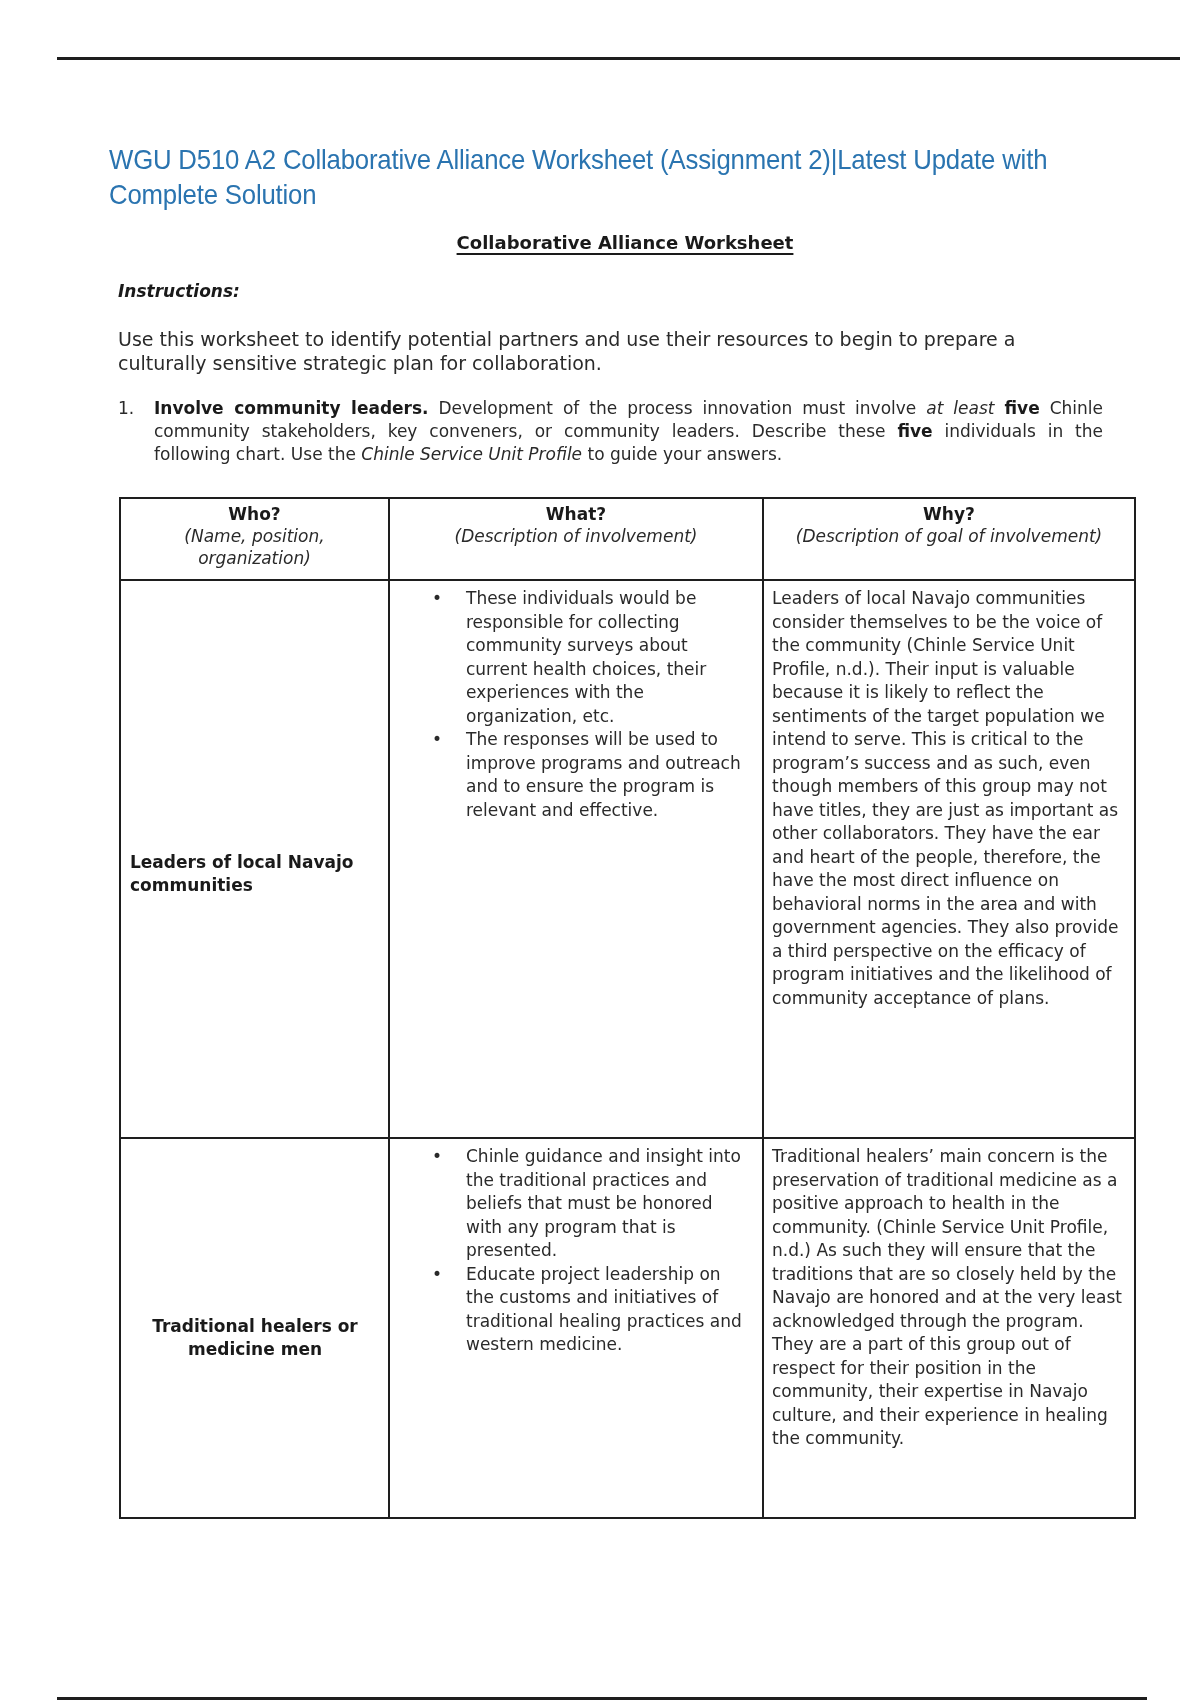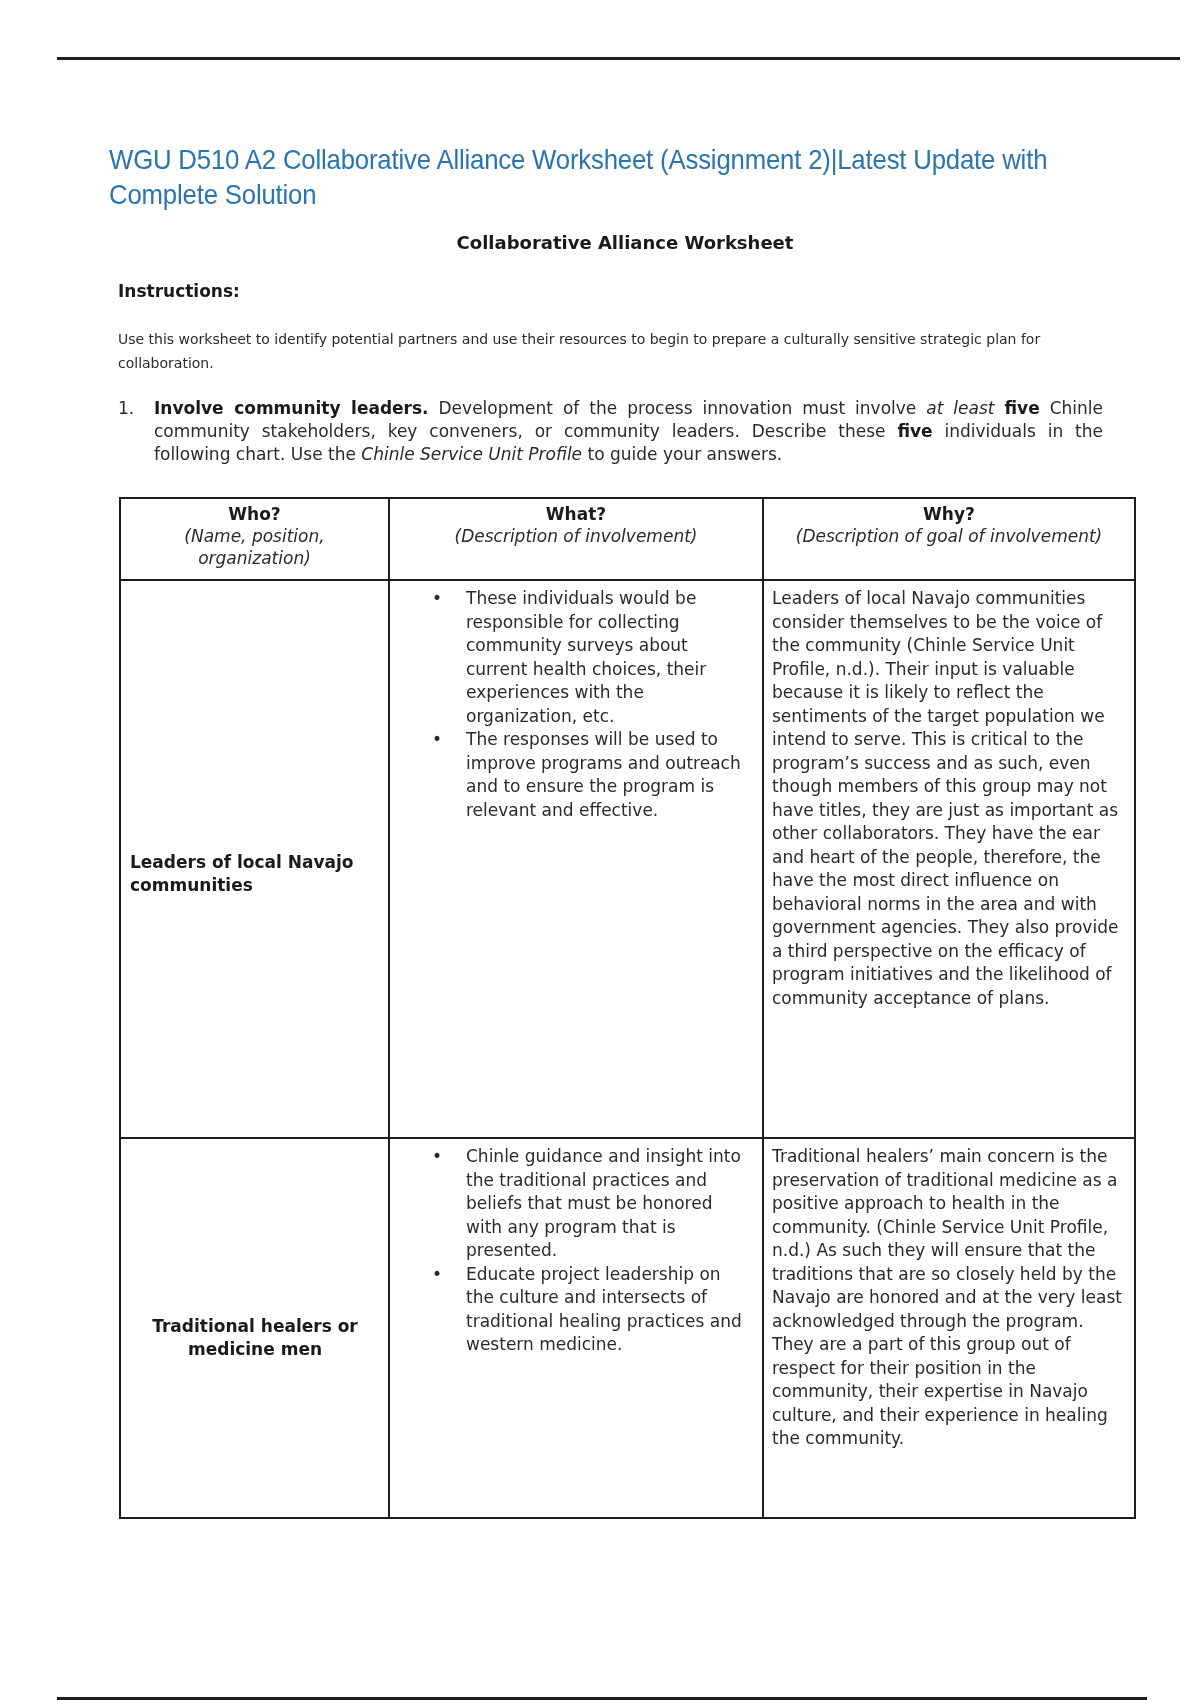--- a/index.html
+++ b/index.html
@@ -46,38 +46,40 @@
       width: 1250px;
       top: 232px;
       text-align: center;
       font-family: "DejaVu Sans", sans-serif;
       font-size: 18px;
       font-weight: bold;
       color: #1a1a1a;
       margin: 0;
     }
     .subtitle span {
+      text-decoration: underline;
       text-underline-offset: 4px;
       text-decoration-thickness: 2px;
     }
     .instructions-label {
       position: absolute;
       left: 118px;
       top: 281px;
       font-size: 17px;
       font-weight: bold;
       color: #1a1a1a;
       margin: 0;
+      font-style: italic;
     }
     .intro {
       position: absolute;
       left: 118px;
       top: 327px;
       width: 960px;
-      font-size: 14px;
+      font-size: 19px;
       line-height: 24px;
       color: #2a2a2a;
       margin: 0;
     }
     .item {
       position: absolute;
       left: 118px;
       top: 397px;
       width: 985px;
       font-size: 17px;
@@ -214,21 +216,21 @@
           <li><span class="bullet">•</span><span>The responses will be used to improve programs and outreach and to ensure the program is relevant and effective.</span></li>
         </ul>
       </td>
       <td class="why">Leaders of local Navajo communities consider themselves to be the voice of the community (Chinle Service Unit Profile, n.d.). Their input is valuable because it is likely to reflect the sentiments of the target population we intend to serve. This is critical to the program’s success and as such, even though members of this group may not have titles, they are just as important as other collaborators. They have the ear and heart of the people, therefore, the have the most direct influence on behavioral norms in the area and with government agencies. They also provide a third perspective on the efficacy of program initiatives and the likelihood of community acceptance of plans.</td>
     </tr>
     <tr class="row2">
       <td class="who">Traditional healers or medicine men</td>
       <td class="what">
         <ul>
           <li><span class="bullet">•</span><span>Chinle guidance and insight into the traditional practices and beliefs that must be honored with any program that is presented.</span></li>
-          <li><span class="bullet">•</span><span>Educate project leadership on the culture and intersects of traditional healing practices and western medicine.</span></li>
+          <li><span class="bullet">•</span><span>Educate project leadership on the customs and initiatives of traditional healing practices and western medicine.</span></li>
         </ul>
       </td>
       <td class="why">Traditional healers’ main concern is the preservation of traditional medicine as a positive approach to health in the community. (Chinle Service Unit Profile, n.d.) As such they will ensure that the traditions that are so closely held by the Navajo are honored and at the very least acknowledged through the program. They are a part of this group out of respect for their position in the community, their expertise in Navajo culture, and their experience in healing the community.</td>
     </tr>
   </tbody>
 </table>
 
 <div class="rule bottom"></div>
 
 </body></html>

